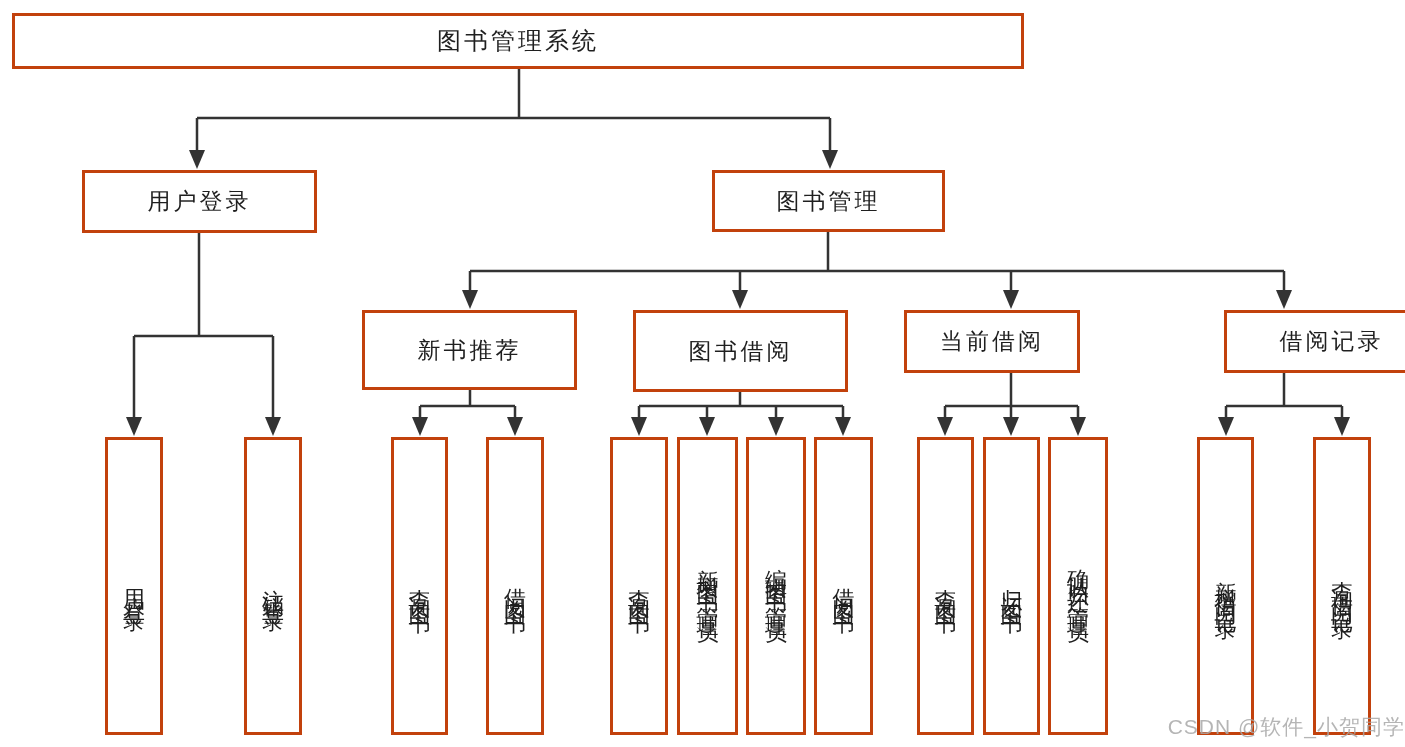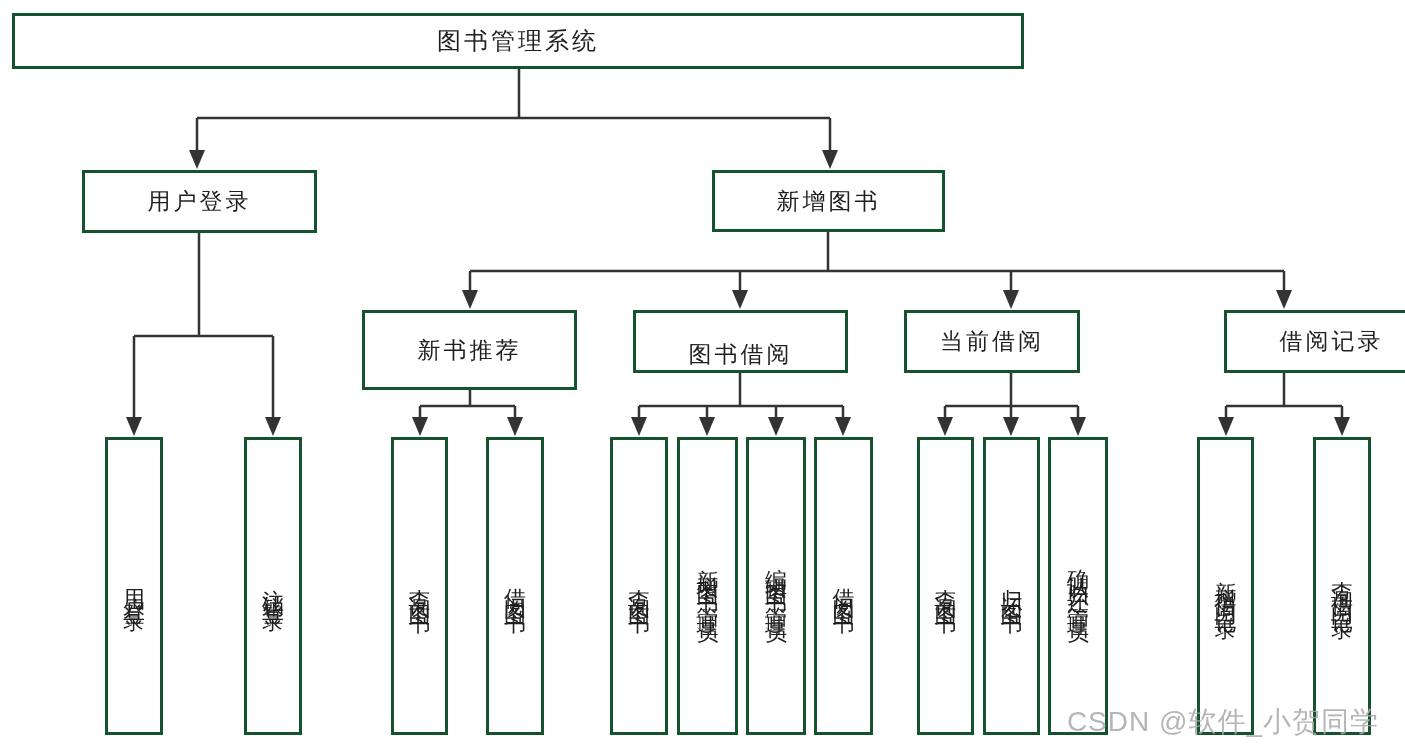--- a/index.html
+++ b/index.html
@@ -14,21 +14,21 @@
   .connectors {
     position: absolute;
     left: 0; top: 0;
     width: 1405px; height: 747px;
   }
   .ln { stroke: #333333; stroke-width: 2.5; fill: none; }
   .tri { fill: #333333; stroke: none; }
   .node {
     position: absolute;
     box-sizing: border-box;
-    border: 3px solid #14532d;
+    border: 3px solid #c2410c;
     background: #ffffff;
     display: flex;
     align-items: center;
     justify-content: center;
     color: #1f1f1f;
   }
   .hlabel {
     font-size: 23px;
     letter-spacing: 3px;
     white-space: nowrap;
@@ -37,23 +37,23 @@
   .vtext {
     writing-mode: vertical-rl;
     text-orientation: mixed;
     font-size: 22px;
     letter-spacing: 0.35em;
     line-height: 1;
     white-space: nowrap;
   }
   .watermark {
     position: absolute;
-    right: 26px;
+    right: 0;
     bottom: 6px;
-    font-size: 28px;
+    font-size: 21px;
     color: #a9a9a9;
     opacity: 0.85;
     letter-spacing: 1px;
     white-space: nowrap;
   }
 </style>
 </head>
 <body>
 
 <div class="stage">
@@ -92,27 +92,27 @@
   </svg>
 
   <div class="node root" style="left:12px; top:13px; width:1012px; height:56px;">
     <span class="hlabel">图书管理系统</span>
   </div>
 
   <div class="node" style="left:82px; top:170px; width:235px; height:63px;">
     <span class="hlabel">用户登录</span>
   </div>
   <div class="node" style="left:712px; top:170px; width:233px; height:62px;">
-    <span class="hlabel">新增图书</span>
+    <span class="hlabel">图书管理</span>
   </div>
 
   <div class="node" style="left:362px; top:310px; width:215px; height:80px;">
     <span class="hlabel">新书推荐</span>
   </div>
-  <div class="node" style="left:633px; top:310px; width:215px; height:63px;align-items:flex-end;">
+  <div class="node" style="left:633px; top:310px; width:215px; height:82px;">
     <span class="hlabel">图书借阅</span>
   </div>
   <div class="node" style="left:904px; top:310px; width:176px; height:63px;">
     <span class="hlabel">当前借阅</span>
   </div>
   <div class="node" style="left:1224px; top:310px; width:215px; height:63px;">
     <span class="hlabel">借阅记录</span>
   </div>
 
   <div class="node" style="left:105px; top:437px; width:58px; height:298px;">

